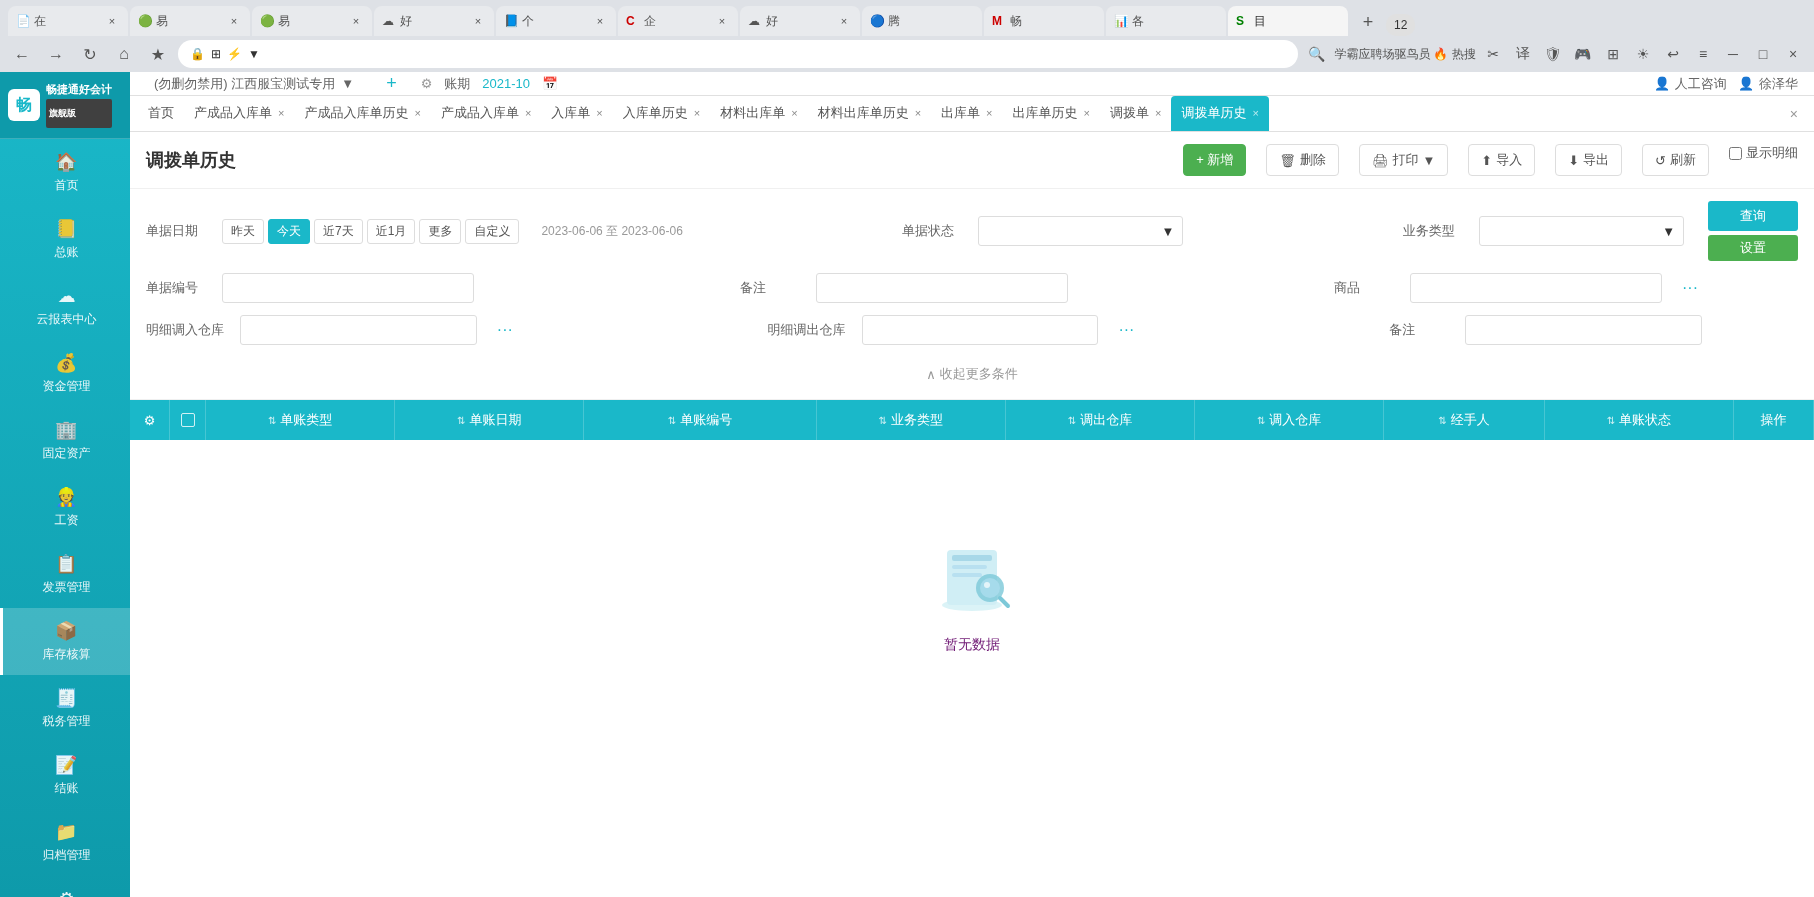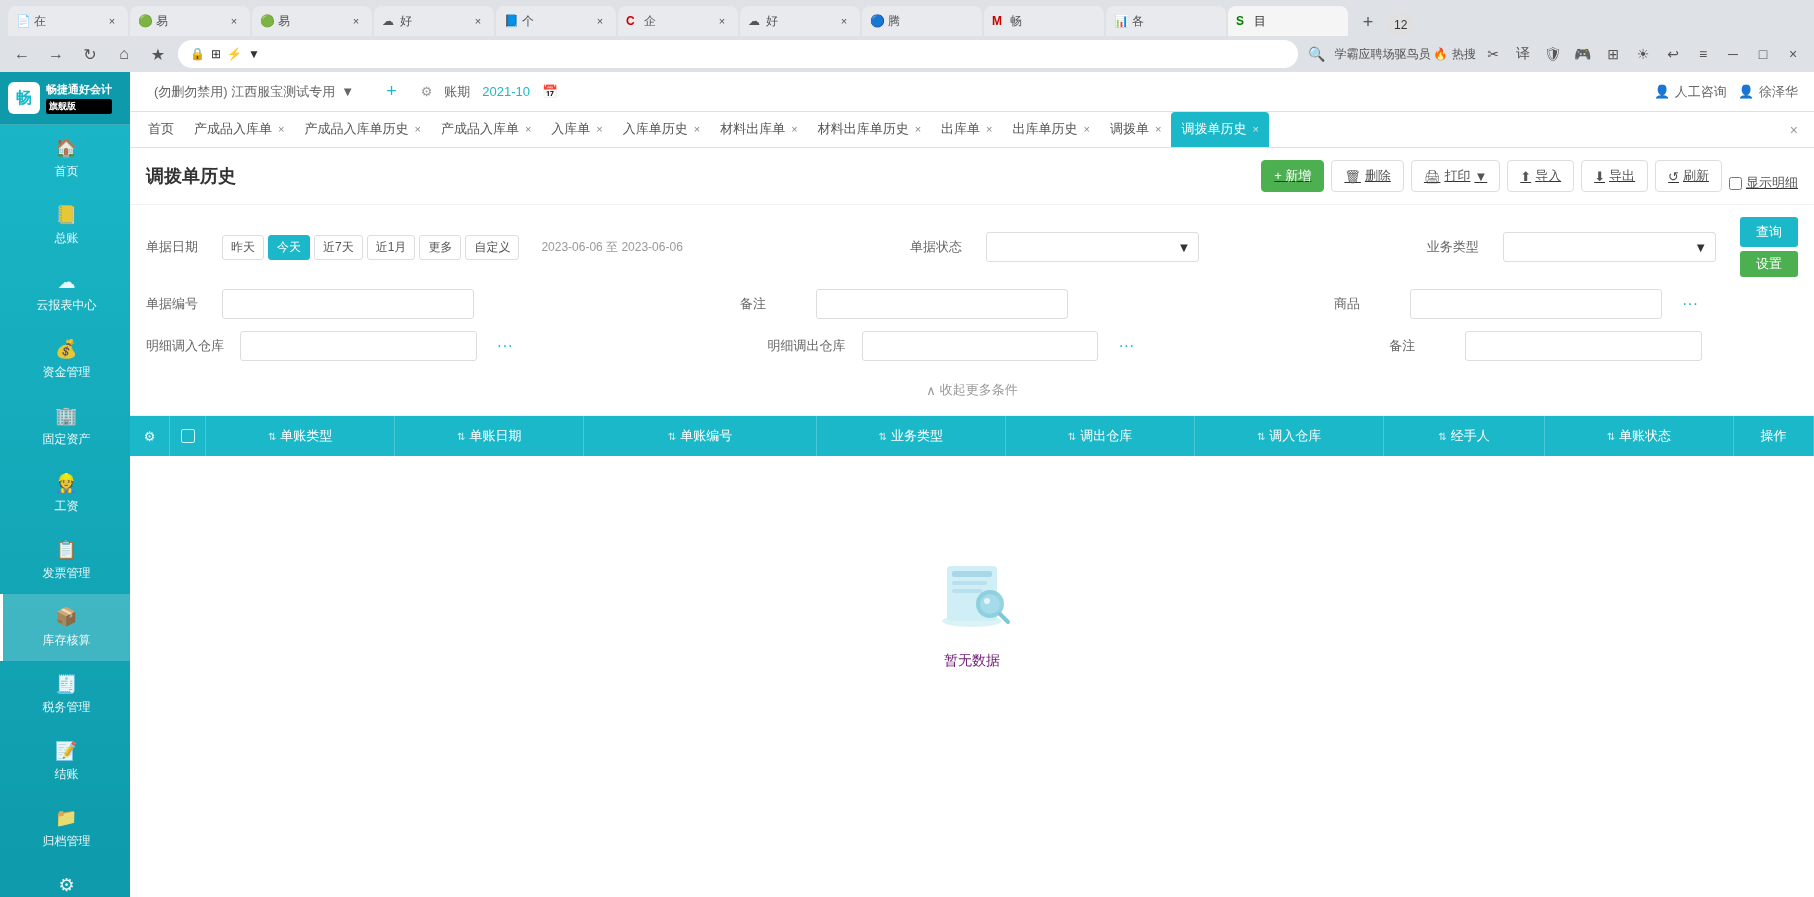--- a/index.html
+++ b/index.html
@@ -126,24 +126,24 @@
     .logo-icon {
       width: 32px; height: 32px;
       background: white;
       border-radius: 6px;
       display: flex; align-items: center; justify-content: center;
       color: #1ab8c9;
       font-size: 16px;
       font-weight: bold;
     }
     .logo-badge {
-      background: #000000;
+      background: #404040;
       color: white;
       font-size: 9px;
-      padding: 1px 3px;
+      padding: 8px 3px;
       border-radius: 2px;
       margin-top: 2px;
     }
     .sidebar-item {
       width: 100%;
       padding: 12px 8px;
       display: flex;
       flex-direction: column;
       align-items: center;
       gap: 4px;
@@ -151,21 +151,21 @@
       cursor: pointer;
       font-size: 12px;
       border-left: 3px solid transparent;
     }
     .sidebar-item.active { background: rgba(255,255,255,0.2); border-left-color: white; }
     .sidebar-item-icon { font-size: 18px; }
 
     
     .top-header {
       background: white;
-      height: 40px;
+      height: 24px;
       display: flex;
       align-items: center;
       padding: 0 16px;
       border-bottom: 1px solid #e0e0e0;
       gap: 12px;
     }
     .company-selector {
       display: flex;
       align-items: center;
       gap: 6px;
@@ -267,23 +267,22 @@
       border-bottom: 1px solid #f0f0f0;
     }
     .page-title {
       font-size: 18px;
       font-weight: bold;
       color: #333;
     }
     .title-actions {
       margin-left: auto;
       display: flex;
-      align-items: flex-end;
-      gap: 7px;
-      text-decoration: underline;
+      align-items: flex-start;
+      gap: 20px;
     }
     .action-btn {
       display: flex;
       align-items: center;
       gap: 4px;
       padding: 6px 12px;
       border: 1px solid #ddd;
       border-radius: 4px;
       background: white;
       color: #555;
@@ -737,21 +736,21 @@
             <span>▼</span>
           </div>
           <div style="flex:1"></div>
           <span class="filter-label">业务类型</span>
           <div class="filter-select">
             <span></span>
             <span>▼</span>
           </div>
           <div style="display:flex;flex-direction:column;gap:4px;margin-left:8px;">
             <button style="background:#1ab8c9;color:white;border:none;border-radius:3px;padding:6px 16px;cursor:pointer;font-size:13px;">查询</button>
-            <button style="background:#4caf50;color:white;border:none;border-radius:3px;padding:4px 16px;cursor:pointer;font-size:13px;">设置</button>
+            <button style="background:#4caf50;color:white;border:none;border-radius:3px;padding:4px 32px;cursor:pointer;font-size:13px;">设置</button>
           </div>
         </div>
 
         <div class="filter-row">
           <span class="filter-label">单据编号</span>
           <input class="filter-input" style="max-width: 360px;">
           <div style="flex:1"></div>
           <span class="filter-label">备注</span>
           <input class="filter-input" style="max-width: 360px;">
           <div style="flex:1"></div>

